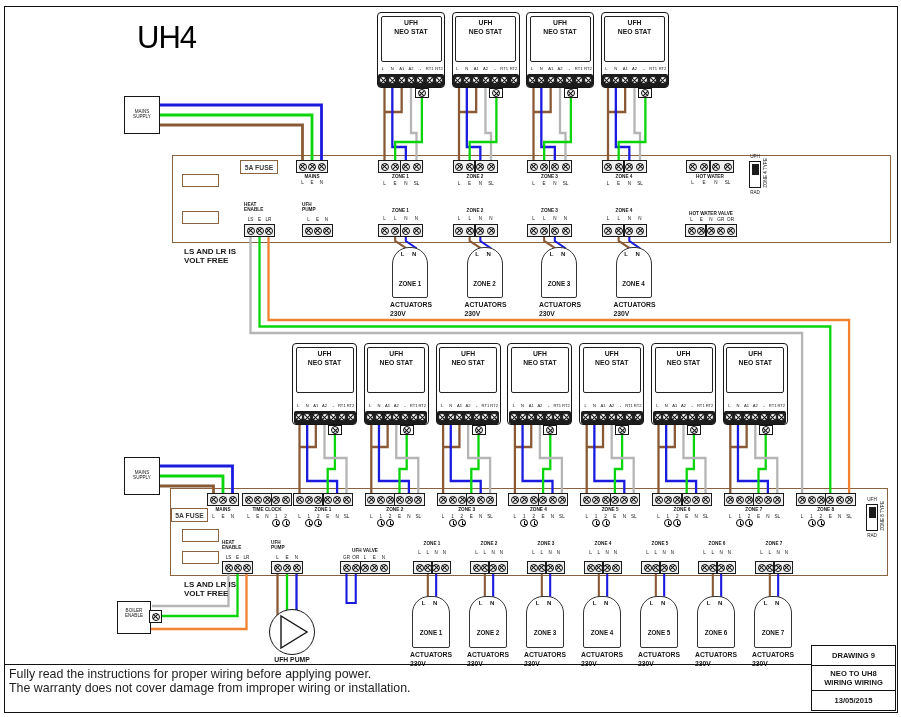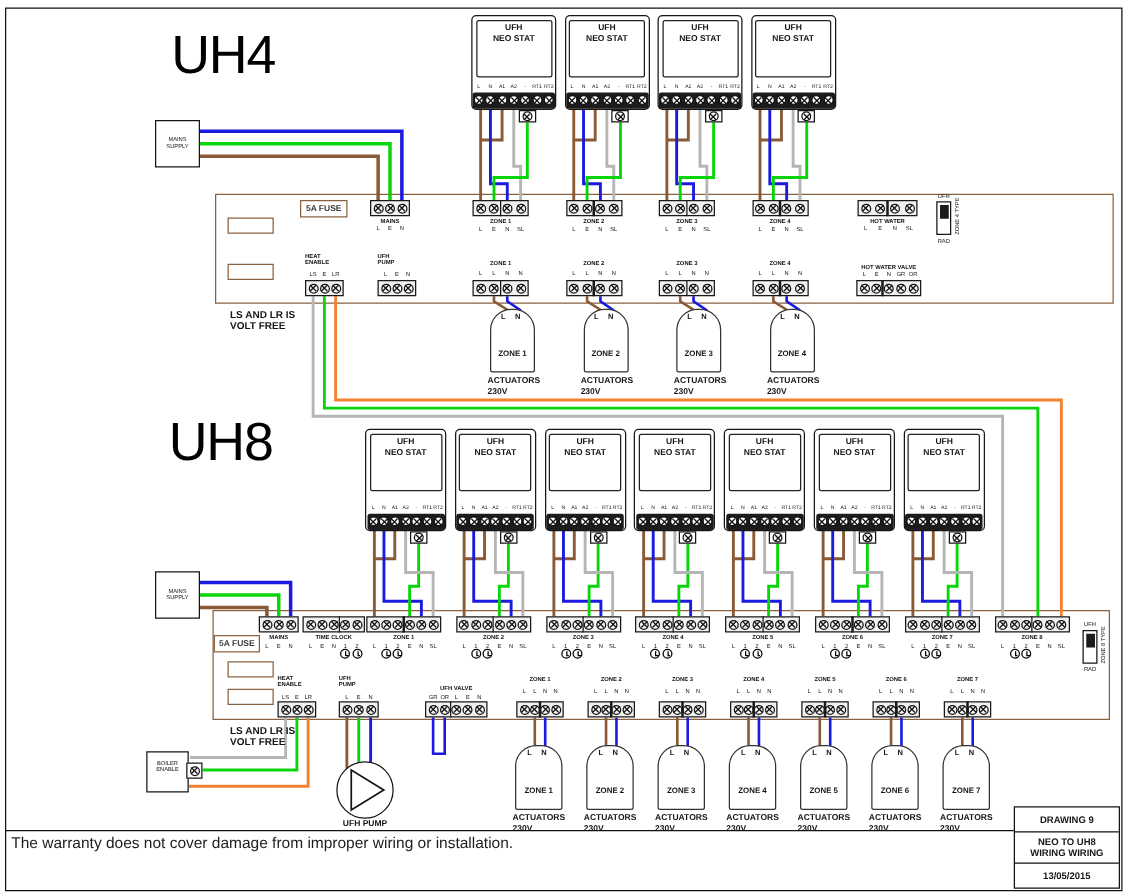--- a/index.html
+++ b/index.html
@@ -1,20 +1,20 @@
 <!DOCTYPE html>
 <html><head>
 <meta charset="utf-8">
 <style>
   html,body{margin:0;padding:0;background:#fff;}
   #page{position:relative;width:901px;height:717px;background:#fff;overflow:hidden;
         font-family:"Liberation Sans",sans-serif;color:#161616;}
   .lbl{position:absolute;white-space:nowrap;color:#161616;line-height:1.15;}
   .lbl.c{transform:translateX(-50%);text-align:center;}
-  .big-title{position:absolute;font-size:43px;letter-spacing:-1px;color:#000;}
+  .big-title{position:absolute;font-size:31px;letter-spacing:-1px;color:#000;}
   #uh4-title{left:137px;top:20px;}
   #uh8-title{left:135px;top:330px;}
   #outer-border{position:absolute;left:4px;top:6px;width:892px;height:705px;border:1.6px solid #111;z-index:0;}
   #panel-layer{z-index:1;} #wire-layer{z-index:2;} #comp-layer{z-index:3;}
   .panel{position:absolute;border:1.6px solid #8a6240;box-sizing:border-box;background:transparent;}
   .brown-rect{position:absolute;border:1.2px solid #8a6240;box-sizing:border-box;}
   .fuse-box{position:absolute;border:1.2px solid #8a6240;box-sizing:border-box;text-align:center;
             font-size:6.8px;color:#3c3c3c;line-height:13px;font-weight:600;}
   .white-box{position:absolute;border:1.3px solid #161616;background:#fff;box-sizing:border-box;}
   .strip{position:absolute;background:#f1f1f1;border:1.3px solid #1a1a1a;box-sizing:border-box;}
@@ -44,24 +44,24 @@
   .tb-r1{height:19px;line-height:19px;border-bottom:1.2px solid #111;}
   .tb-r2{height:25px;border-bottom:1.2px solid #111;padding-top:3px;box-sizing:border-box;line-height:9px;}
   .tb-r3{height:19px;line-height:19px;}
 </style>
 </head>
 <body>
 
 <div id="page">
   <div id="outer-border"></div>
   <div id="uh4-title" class="big-title">UH4</div>
-  <div id="uh8-title" class="big-title">UH8</div>
 
   <div id="warning-rule"></div>
   <div id="warning">
+    <div class="warn-line">Fully read the instructions for proper wiring before applying power.</div>
     <div class="warn-line">The warranty does not cover damage from improper wiring or installation.</div>
   </div>
 
   <div id="title-block">
     <div class="tb-r1">DRAWING 9</div>
     <div class="tb-r2">
       <div>NEO TO UH8</div>
       <div>WIRING WIRING</div>
     </div>
     <div class="tb-r3">13/05/2015</div>

